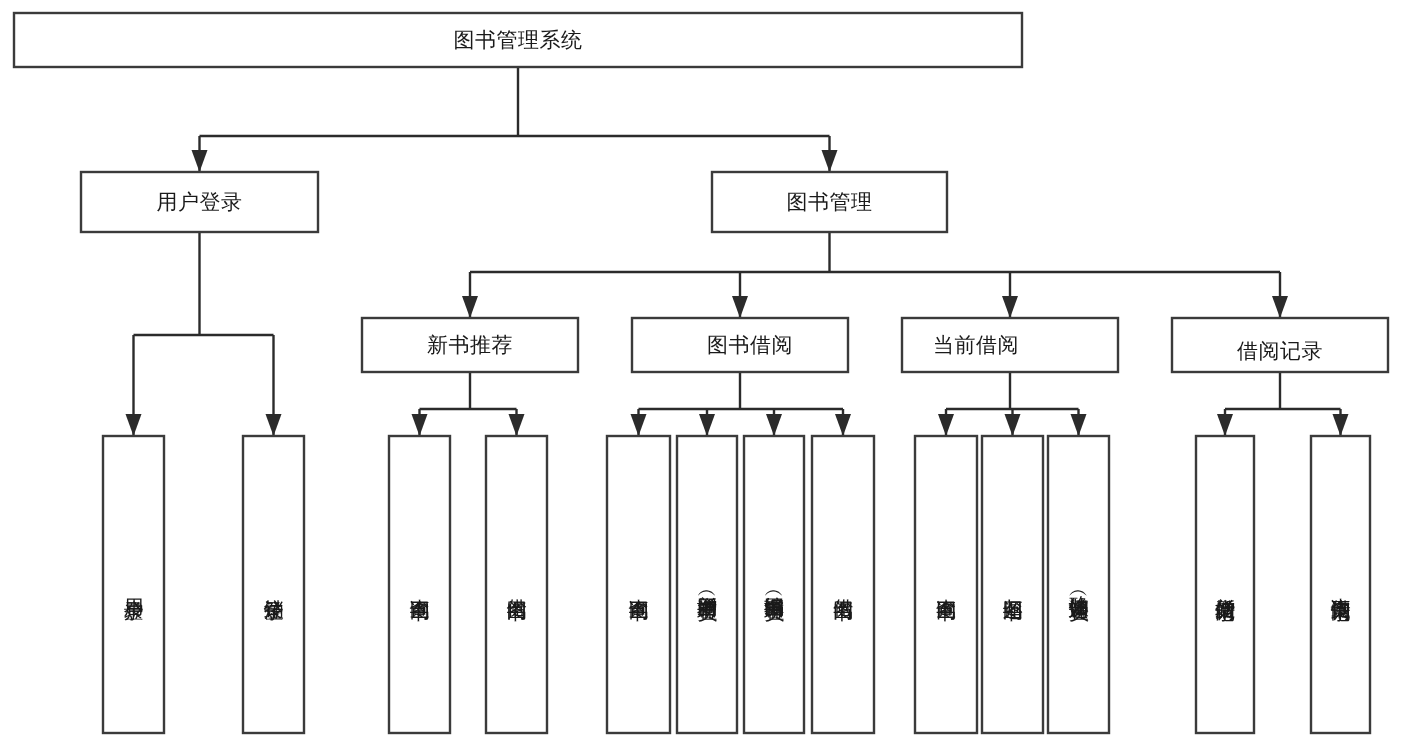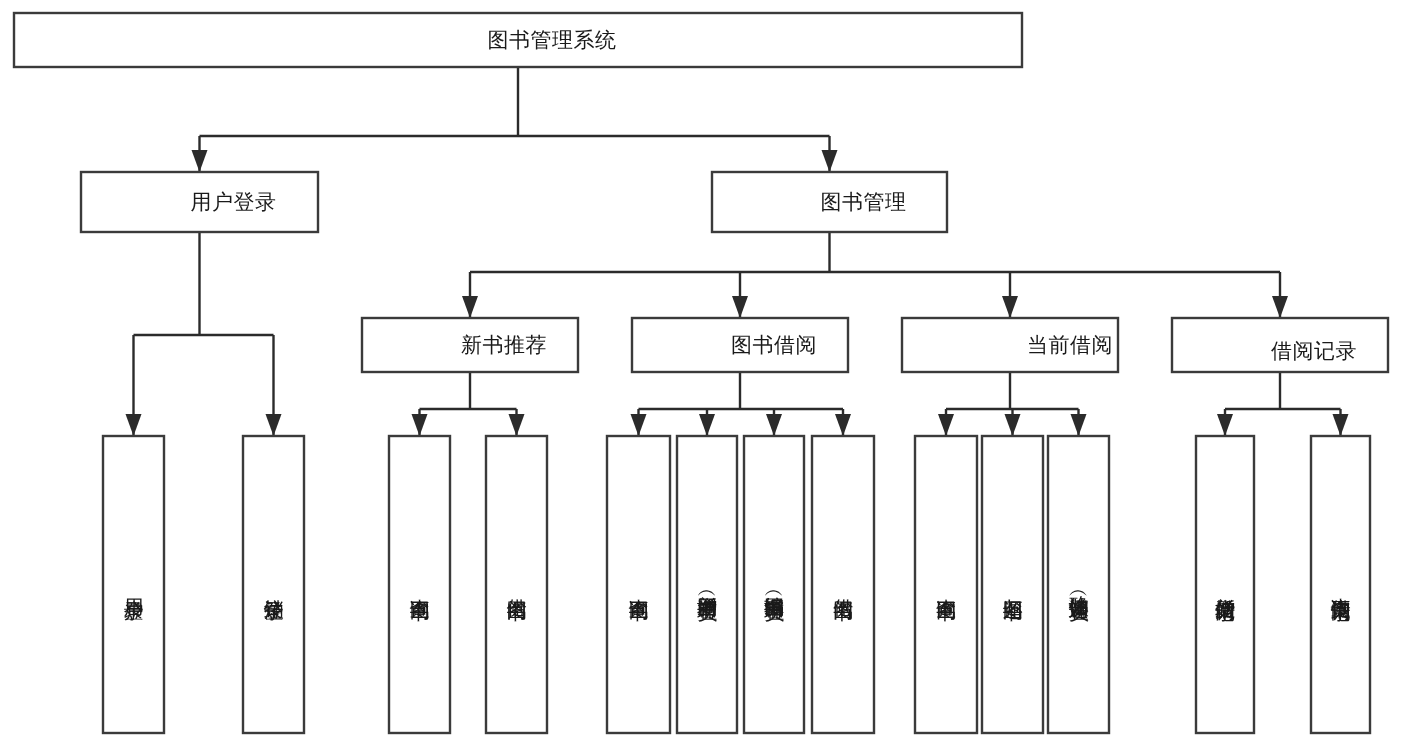--- a/index.html
+++ b/index.html
@@ -43,21 +43,20 @@
     display: flex;
     align-items: center;
     justify-content: center;
     text-align: center;
     color: #1a1a1a;
     font-size: 21px;
     line-height: 1.15;
     letter-spacing: 0.5px;
     white-space: nowrap;
     pointer-events: none;
-    margin-left: 34px;
   }
   .node-label-v {
     position: absolute;
     display: flex;
     align-items: center;
     justify-content: center;
     color: #1a1a1a;
     font-size: 20px;
     line-height: 1.28;
     letter-spacing: 1px;
@@ -166,23 +165,23 @@
   </svg>
   <div id="labels-layer">
       <div class="node-label-h" style="left: 14px; top: 13px; width: 1008px; height: 54px;">图书管理系统</div>
       <div class="node-hit" style="left: 14px; top: 13px; width: 1008px; height: 54px;"></div>
       <div class="node-label-h" style="left: 81px; top: 172px; width: 237px; height: 60px;">用户登录</div>
       <div class="node-hit" style="left: 81px; top: 172px; width: 237px; height: 60px;"></div>
       <div class="node-label-h" style="left: 712px; top: 172px; width: 235px; height: 60px;">图书管理</div>
       <div class="node-hit" style="left: 712px; top: 172px; width: 235px; height: 60px;"></div>
       <div class="node-label-h" style="left: 362px; top: 318px; width: 216px; height: 54px; border-radius: 21px;">新书推荐</div>
       <div class="node-hit" style="left: 362px; top: 318px; width: 216px; height: 54px;"></div>
-      <div class="node-label-h" style="left: 632px; top: 318px; width: 216px; height: 54px;">图书借阅</div>
+      <div class="node-label-h" style="left: 632px; top: 318px; width: 216px; height: 54px; padding-left: 10px;">图书借阅</div>
       <div class="node-hit" style="left: 632px; top: 318px; width: 216px; height: 54px;"></div>
-      <div class="node-label-h" style="left: 928px; top: 318px; width: 216px; height: 54px;">当前借阅</div>
+      <div class="node-label-h" style="left: 868px; top: 318px; width: 216px; height: 54px;">当前借阅</div>
       <div class="node-hit" style="left: 902px; top: 318px; width: 216px; height: 54px;"></div>
       <div class="node-label-h" style="left: 1172px; top: 318px; width: 216px; height: 67px;">借阅记录</div>
       <div class="node-hit" style="left: 1172px; top: 318px; width: 216px; height: 54px;"></div>
       <div class="node-label-v" style="left: 103px; top: 436px; width: 61px; height: 297px;">用户登录</div>
       <div class="node-hit" style="left: 103px; top: 436px; width: 61px; height: 297px;"></div>
       <div class="node-label-v" style="left: 243px; top: 436px; width: 61px; height: 297px;">注销登录</div>
       <div class="node-hit" style="left: 243px; top: 436px; width: 61px; height: 297px;"></div>
       <div class="node-label-v" style="left: 389px; top: 436px; width: 61px; height: 297px;">查询图书</div>
       <div class="node-hit" style="left: 389px; top: 436px; width: 61px; height: 297px;"></div>
       <div class="node-label-v" style="left: 486px; top: 436px; width: 61px; height: 297px;">借阅图书</div>

